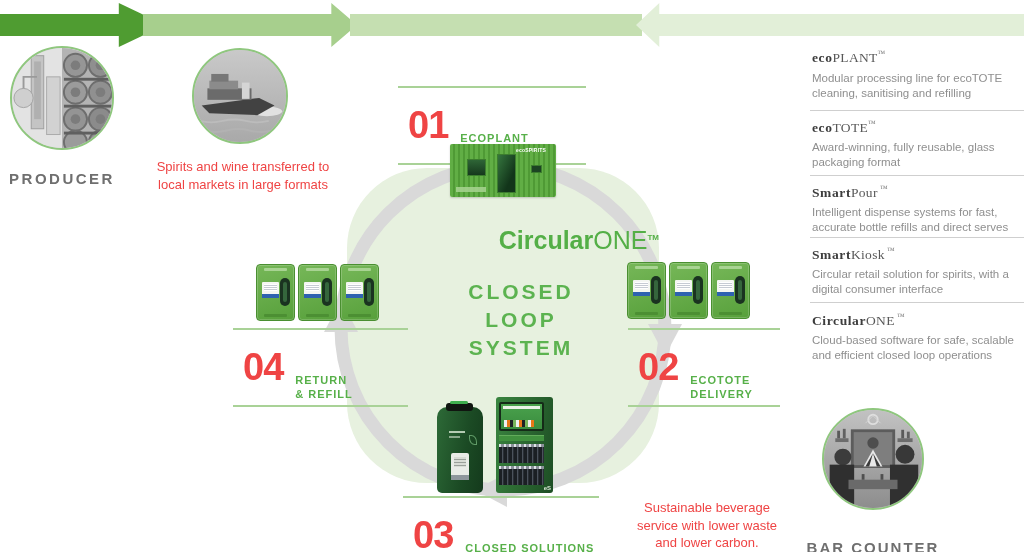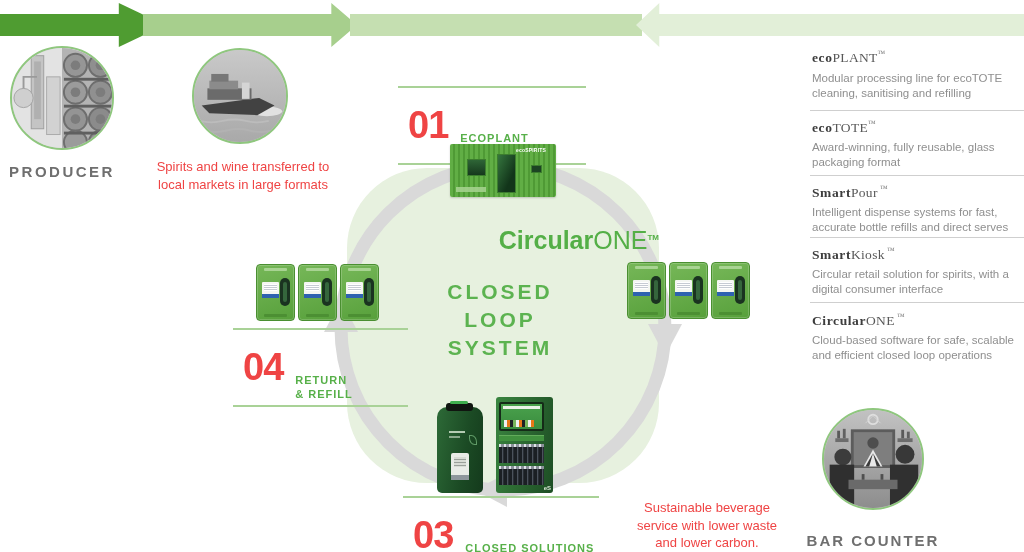--- a/index.html
+++ b/index.html
@@ -17,37 +17,37 @@
          clip-path:polygon(0 50%,6% 0,6% 25%,100% 25%,100% 75%,6% 75%,6% 100%); }
 
   
   .photo { position:absolute; border-radius:50%; border:2px solid #8fc77e; overflow:hidden; background:#ccc; }
   .photo svg { display:block; }
   .photo-producer { left:10px; top:46px; width:104px; height:104px; }
   .photo-ship { left:192px; top:48px; width:96px; height:96px; }
   .photo-bar { left:822px; top:408px; width:102px; height:102px; }
 
   .photo-label { position:absolute; color:#6f6f6f; font-weight:bold; font-size:15px;
-                 letter-spacing:2.5px; text-align:center; }
+                 letter-spacing:2.5px; text-align:center;margin-top:7px; }
   .lbl-producer { left:0; top:163px; width:124px; }
   .lbl-bar { left:793px; top:532px; width:160px; letter-spacing:2px; }
 
   .note { position:absolute; color:#ef4444; font-size:13px; text-align:center; line-height:1.35; }
   .note-transfer { left:145px; top:158px; width:196px; }
   .note-closing { left:628px; top:499px; width:158px; }
 
   
   .loop-bg { position:absolute; left:347px; top:168px; width:312px; height:315px;
              background:#e7f1df; border-radius:80px; }
   .cycle { position:absolute; left:318px; top:144px; }
   .center-brand { position:absolute; left:347px; top:226px; width:312px; text-align:right;
                   font-size:25px; color:#54af47; }
   .center-brand .b { font-weight:bold; }
   .center-brand .tm { font-size:8px; vertical-align:super; font-weight:bold; letter-spacing:0; }
-  .center-lines { position:absolute; left:344px; top:278px; width:312px; text-align:center;
+  .center-lines { position:absolute; left:365px; top:278px; width:312px; text-align:center;
                   color:#5cb350; font-size:21px; font-weight:bold; letter-spacing:3px; line-height:28px; }
 
   
   .step { position:absolute; border-top:2px solid #a9d297; border-bottom:2px solid #a9d297;
           display:flex; align-items:center; gap:12px; padding:3px 4px 3px 10px; }
   .step-num { font-size:38px; font-weight:bold; color:#ef4444; line-height:1; letter-spacing:-1px; }
   .step-label { font-size:11px; font-weight:bold; color:#57b049; letter-spacing:1px;
                 line-height:1.3; white-space:nowrap;margin-top:40px; }
   .step01 { left:398px; top:86px; width:188px; }
   .step02 { left:628px; top:328px; width:152px; }
@@ -242,20 +242,27 @@
         <i class="t-handle"></i>
         <i class="t-bot"></i>
       </div>
     <div class="tote">
         <i class="t-top"></i>
         <i class="t-label"></i>
         <i class="t-handle"></i>
         <i class="t-bot"></i>
       </div>
   </div>
+  <div class="step step02">
+    <span class="step-num">02</span>
+    <span class="step-label">
+      <span>ECOTOTE</span><br>
+      <span>DELIVERY</span>
+    </span>
+  </div>
 
   <div class="pour">
     <i class="p-cap"></i>
       <i class="p-t1"></i>
       <i class="p-t2"></i>
       <i class="p-label"></i>
       <i class="p-leaf"></i>
   </div>
   <div class="kiosk">
     <i class="k-screen"></i>

